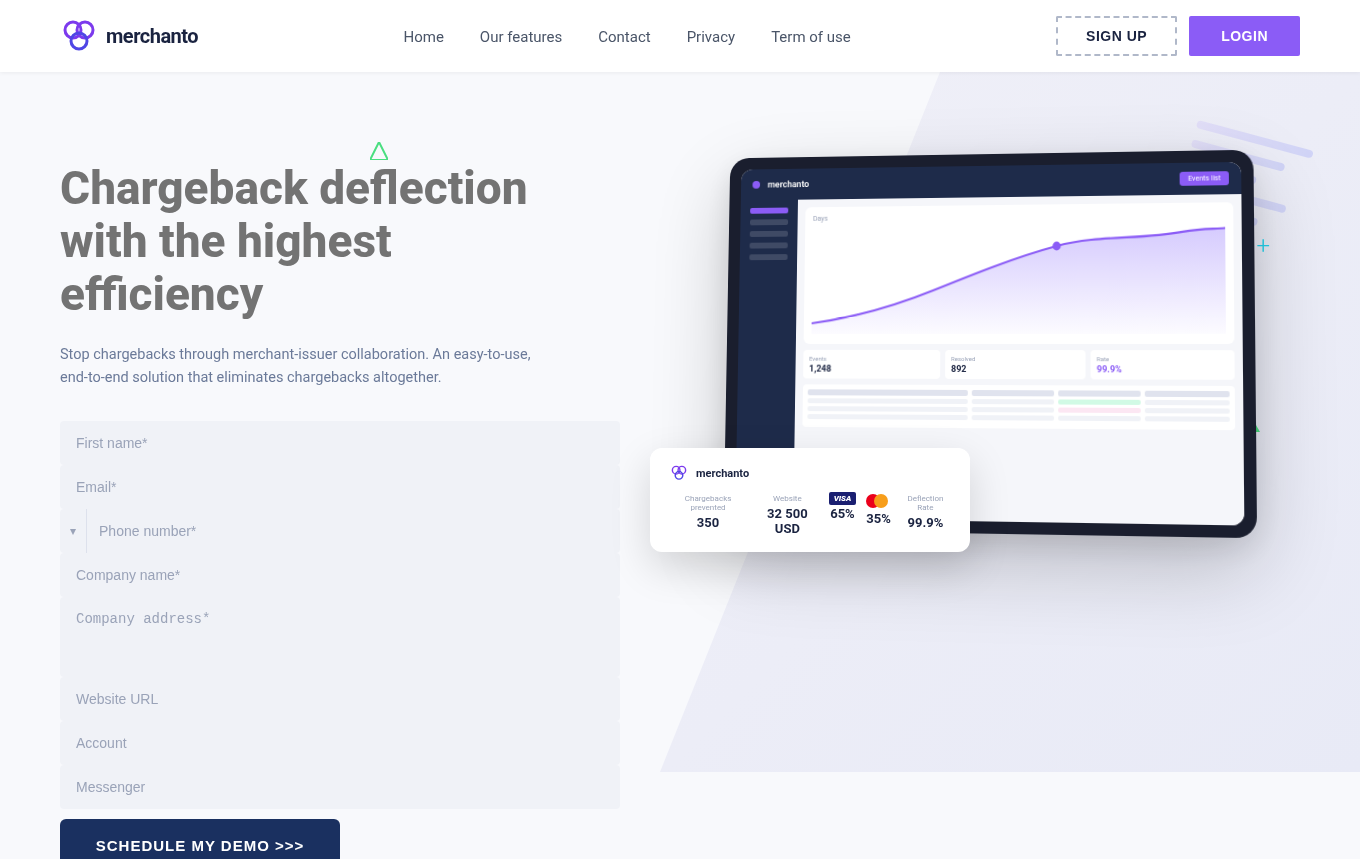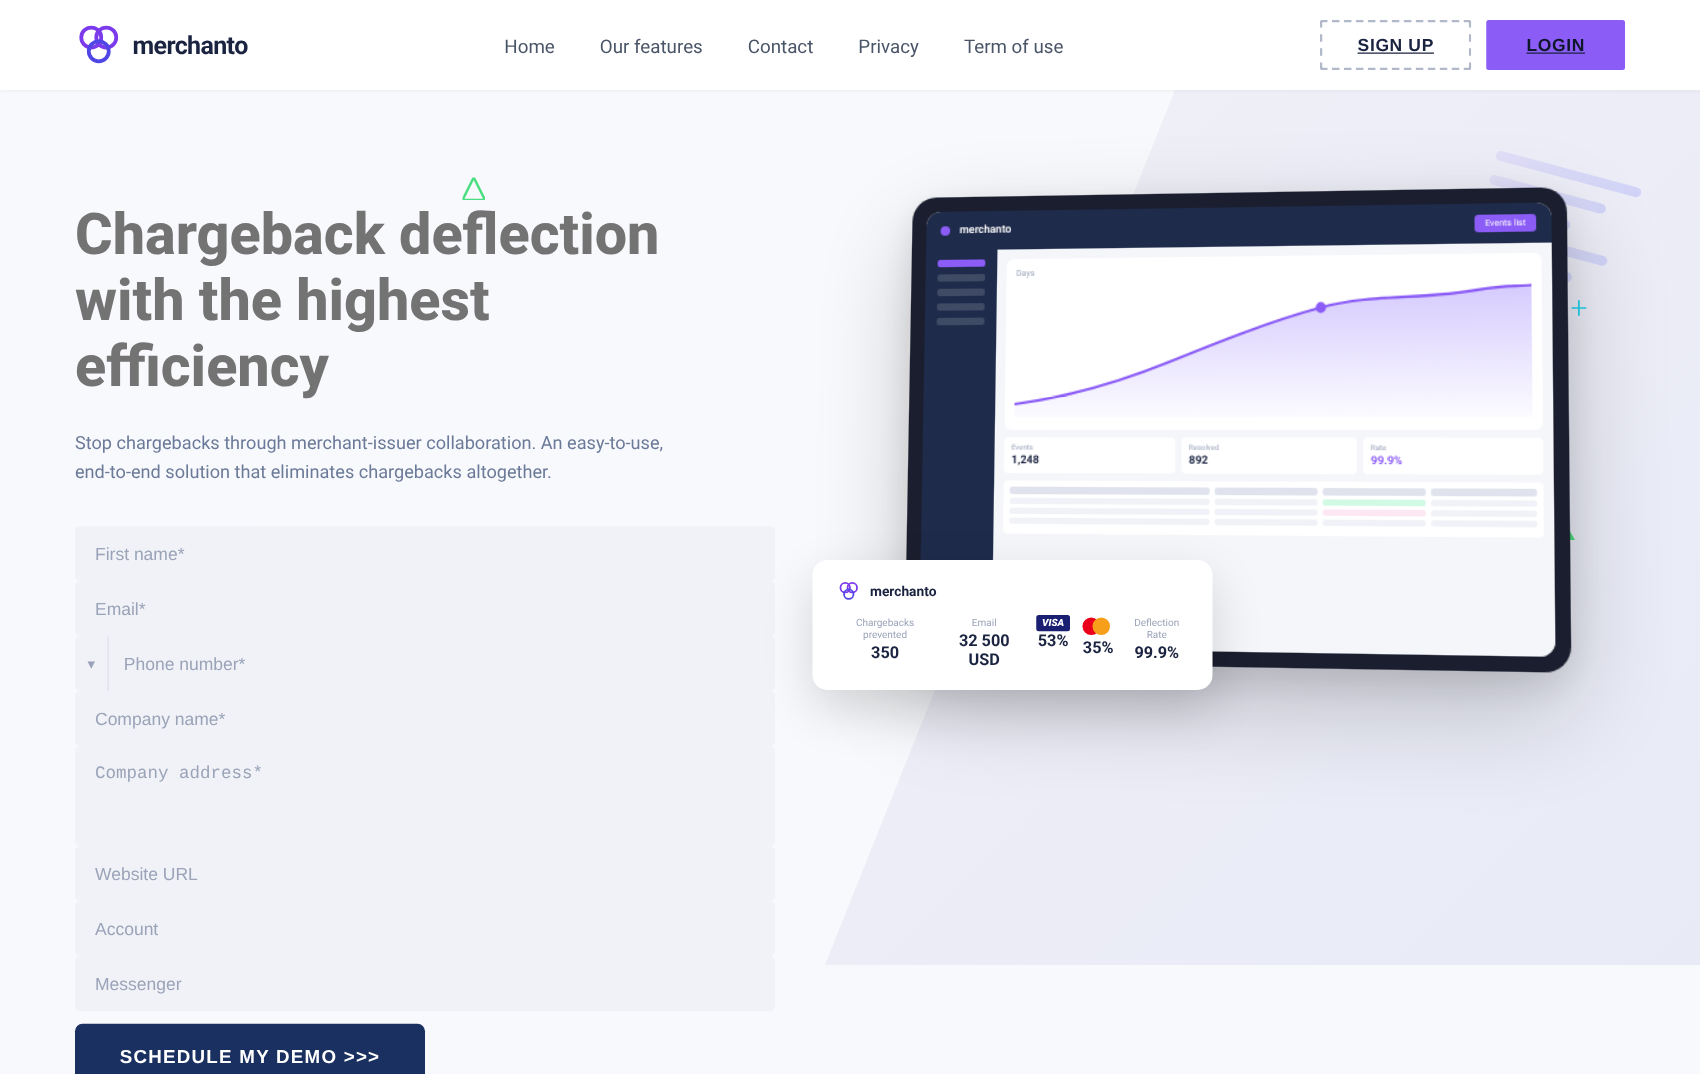--- a/index.html
+++ b/index.html
@@ -48,38 +48,37 @@
       text-decoration: none;
       font-size: 15px;
       color: #4a5568;
       transition: color 0.2s;
       text-align: right;
     }
     .nav-buttons {
       display: flex;
       align-items: flex-start;
       gap: 12px;
-      text-decoration: underline;
     }
     .btn-signup {
       padding: 10px 28px;
       border: 2px dashed #b0b8c9;
       background: transparent;
       color: #1a2340;
       font-size: 14px;
       font-weight: 700;
       letter-spacing: 0.5px;
       cursor: pointer;
       border-radius: 2px;
     }
     .btn-login {
       padding: 12px 32px;
       background: #8b5cf6;
       border: none;
-      color: #0f172a;
+      color: #ffffff;
       font-size: 14px;
       font-weight: 700;
       letter-spacing: 0.5px;
       cursor: pointer;
       border-radius: 2px;
     }
 
     
     .hero {
       display: flex;
@@ -632,28 +631,28 @@
           </svg>
           <span class="card-logo-text">merchanto</span>
         </div>
 
         <div class="card-stats">
           <div class="card-stat">
             <div class="card-stat-label">Chargebacks prevented</div>
             <div class="card-stat-value">350</div>
           </div>
           <div class="card-stat">
-            <div class="card-stat-label">Email</div>
+            <div class="card-stat-label">Website</div>
             <div class="card-stat-value">32 500 USD</div>
           </div>
           <div class="card-stat">
             <div class="card-stat-label">
               <span class="visa-badge">VISA</span>
             </div>
-            <div class="card-stat-value">53%</div>
+            <div class="card-stat-value">65%</div>
           </div>
           <div class="card-stat">
             <div class="card-stat-label">
               <div class="mc-badge">
                 <div class="mc-circle mc-red"></div>
                 <div class="mc-circle mc-orange"></div>
               </div>
             </div>
             <div class="card-stat-value">35%</div>
           </div>

